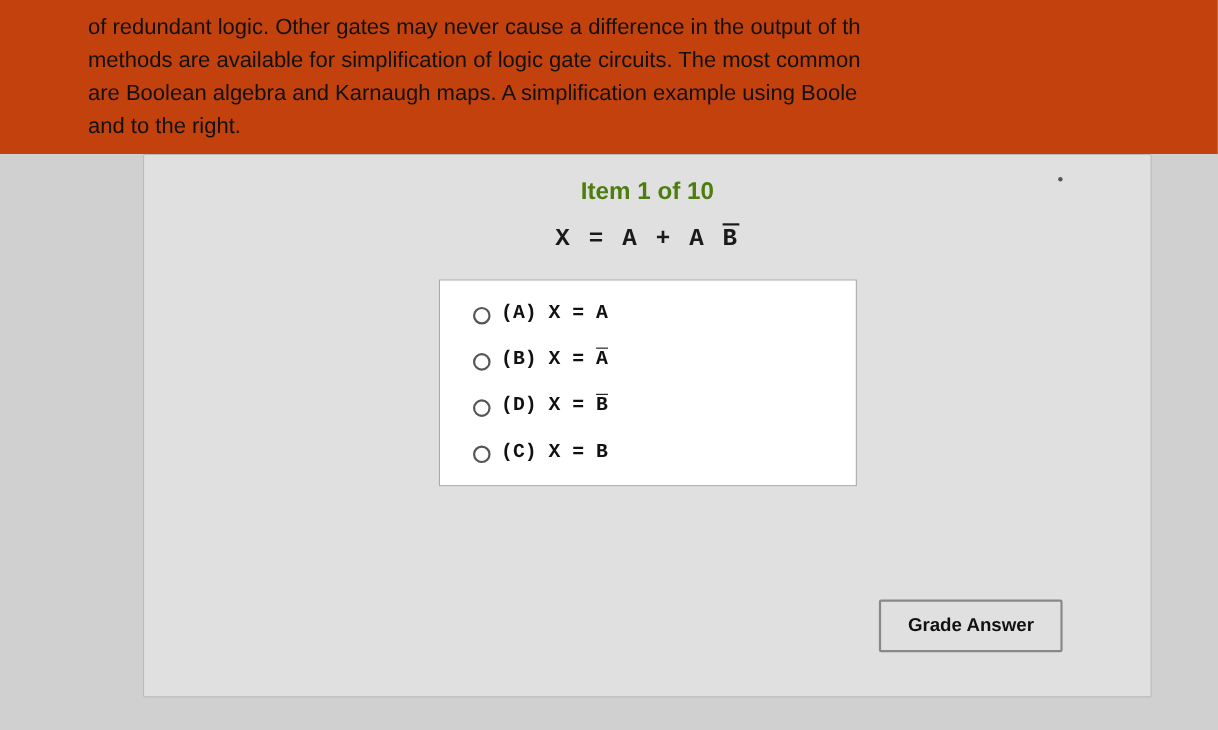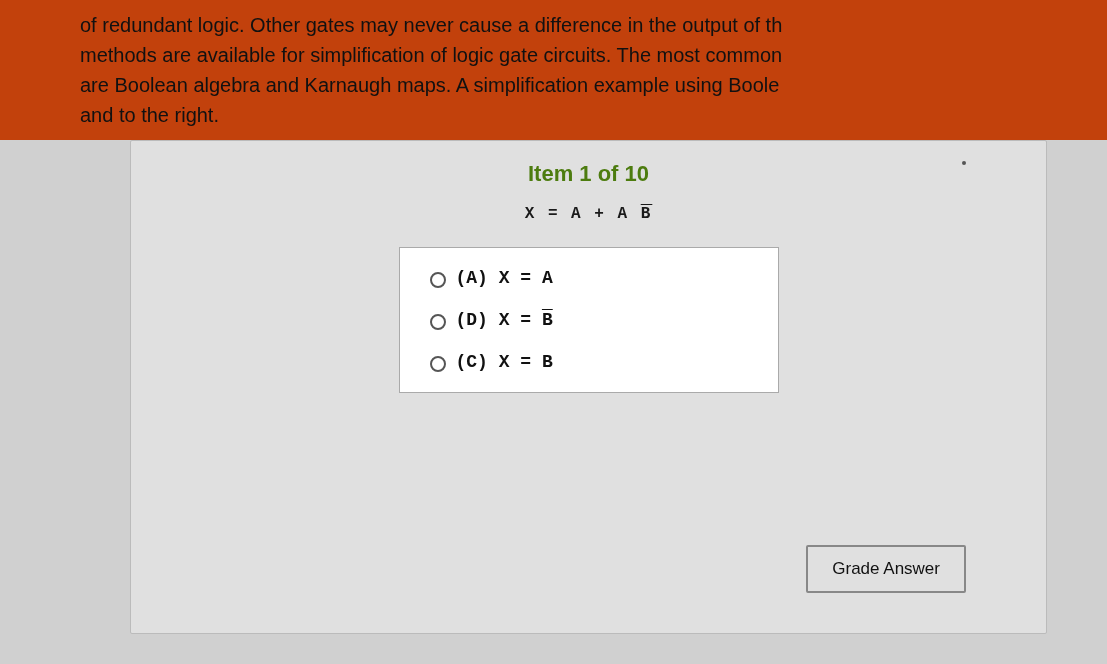--- a/index.html
+++ b/index.html
@@ -53,21 +53,21 @@
 
     .item-title {
       font-size: 22px;
       font-weight: bold;
       color: #4d7c0f;
       margin-bottom: 18px;
       text-align: center;
     }
 
     .equation-display {
-      font-size: 16px;
+      font-size: 22px;
       font-weight: bold;
       color: #1a1a1a;
       margin-bottom: 24px;
       font-family: 'Courier New', monospace;
       letter-spacing: 2px;
     }
 
     .equation-display .overline {
       text-decoration: overline;
     }
@@ -116,21 +116,21 @@
     }
 
     .grade-button {
       position: absolute;
       bottom: 40px;
       right: 80px;
       background-color: #e0e0e0;
       border: 2px solid #888;
       padding: 12px 24px;
       font-size: 17px;
-      font-weight: normal;
+      font-weight: bold;
       color: #111;
       cursor: pointer;
       border-radius: 2px;
     }
 
     .dot-decoration {
       position: absolute;
       top: 20px;
       right: 80px;
       width: 4px;
@@ -161,20 +161,24 @@
       <span>X = A + A <span class="overline">B</span></span>
     </div>
 
     <div class="choices-box">
 
       <div class="choice-row">
         <div class="choice-radio"></div>
         <span class="choice-label">(A) X = A</span>
       </div>
 
+      <div class="choice-row">
+        <div class="choice-radio"></div>
+        <span class="choice-label">(B) X = <span class="overline">A</span></span>
+      </div>
 
       <div class="choice-row">
         <div class="choice-radio"></div>
         <span class="choice-label">(D) X = <span class="overline">B</span></span>
       </div>
 
       <div class="choice-row">
         <div class="choice-radio"></div>
         <span class="choice-label">(C) X = B</span>
       </div>

